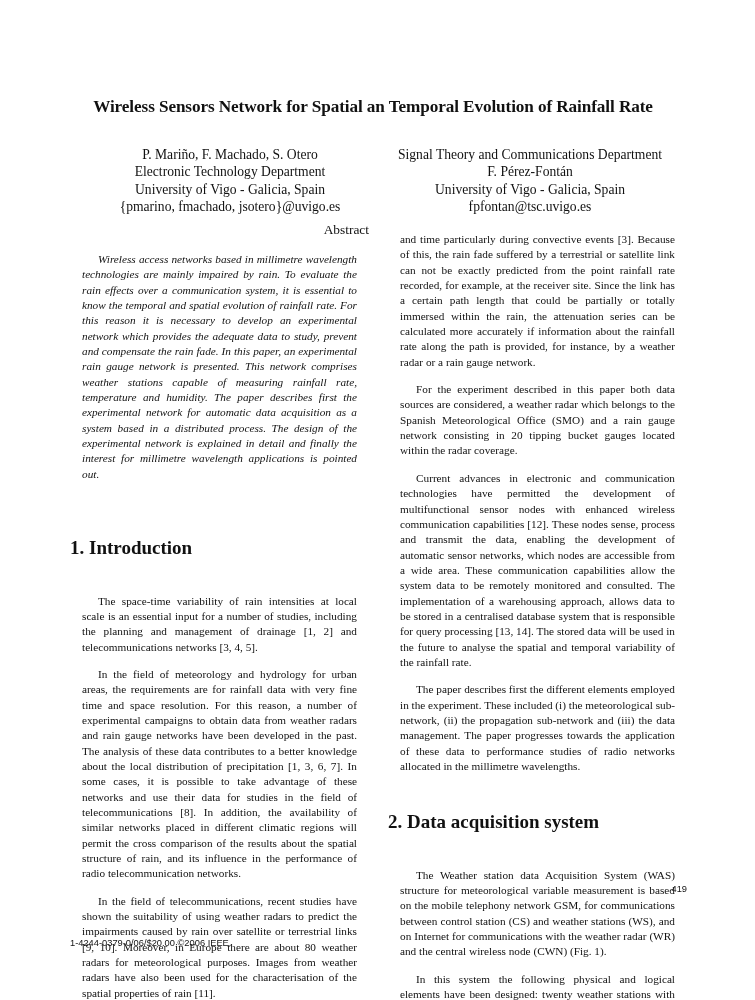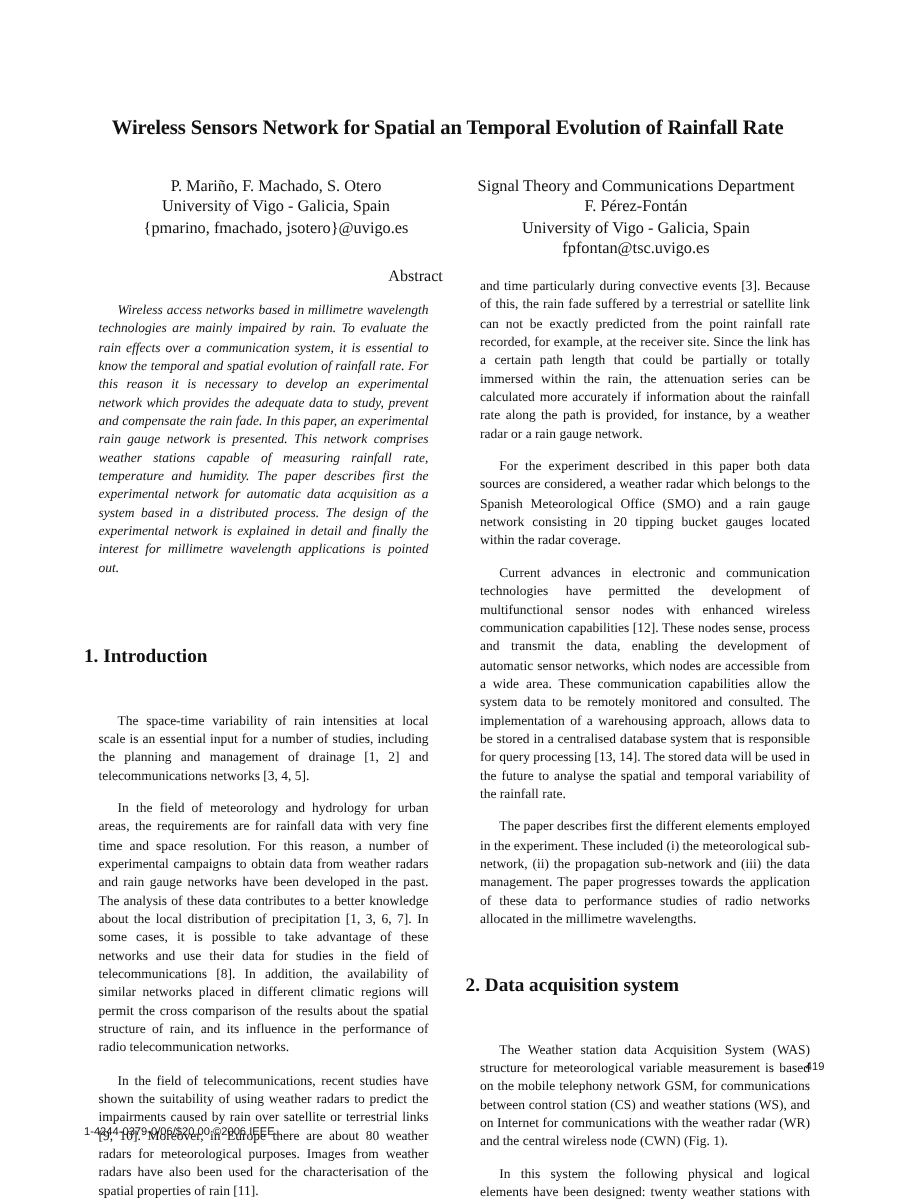--- a/index.html
+++ b/index.html
@@ -10,31 +10,32 @@
   .author { position: absolute; top: 146px; text-align: center; font-size: 13.6px; line-height: 17.3px; }
   .author.left { left: 60px; width: 340px; }
   .author.right { left: 360px; width: 340px; }
   .author div { white-space: nowrap; }
   .col { position: absolute; top: 222px; font-size: 11.25px; line-height: 15.35px; text-align: justify; }
   .col.left { left: 70px; width: 299px; }
   .col.right { left: 388px; width: 299px; top: 220px; }
   .col p { margin: 12px; text-indent: 16px; }
   .abs-h { text-align: right; font-weight: normal; font-size: 13.4px; margin: 0 0 12px 0; height: 18px; }
   .abstract p { font-style: italic; }
-  .sec-h { font-weight: bold; font-size: 16px; margin: 0; }
+  .sec-h { font-weight: bold; font-size: 19px; margin: 0; }
   .footer-left { position: absolute; top: 938px; left: 70px; font-family: "Liberation Sans", "DejaVu Sans", sans-serif; font-size: 9.3px; }
   .footer-right { position: absolute; top: 884px; left: 650px; width: 37px; text-align: right; font-family: "Liberation Sans", "DejaVu Sans", sans-serif; font-size: 9.3px; }
 </style>
 </head>
 <body>
 
 <div class="title">Wireless Sensors Network for Spatial an Temporal Evolution of Rainfall Rate</div>
 
 <div class="author left">
   <div>P. Mariño, F. Machado, S. Otero</div>
+  <div>Electronic Technology Department</div>
   <div>University of Vigo - Galicia, Spain</div>
   <div>{pmarino, fmachado, jsotero}@uvigo.es</div>
 </div>
 
 <div class="author right">
   <div>Signal Theory and Communications Department</div>
   <div>F. Pérez-Fontán</div>
   <div>University of Vigo - Galicia, Spain</div>
   <div>fpfontan@tsc.uvigo.es</div>
 </div>

